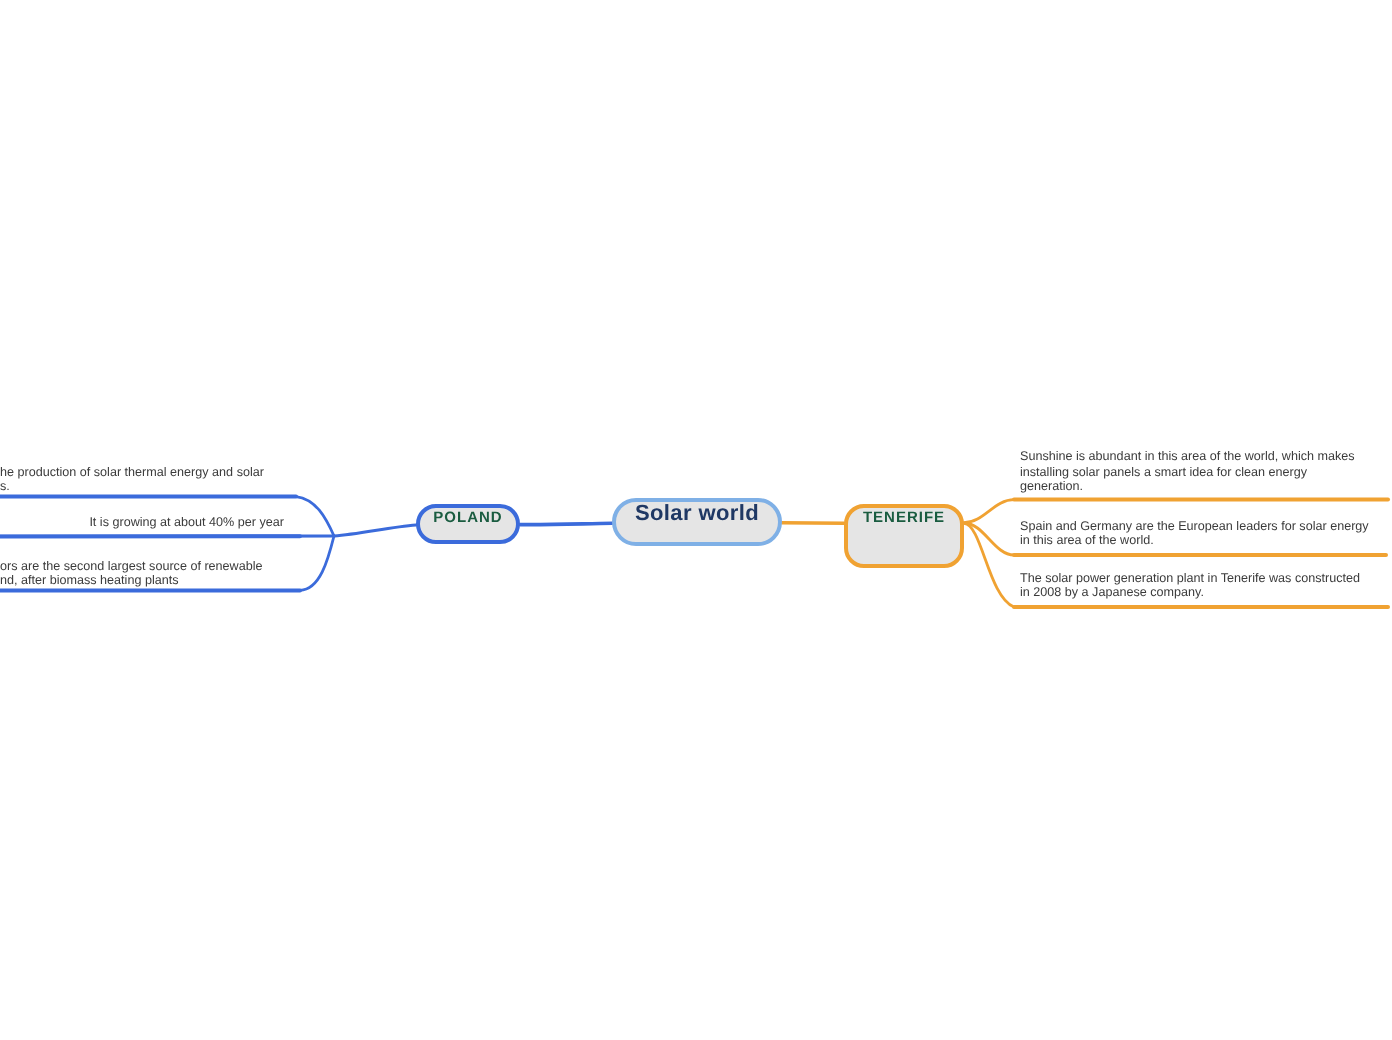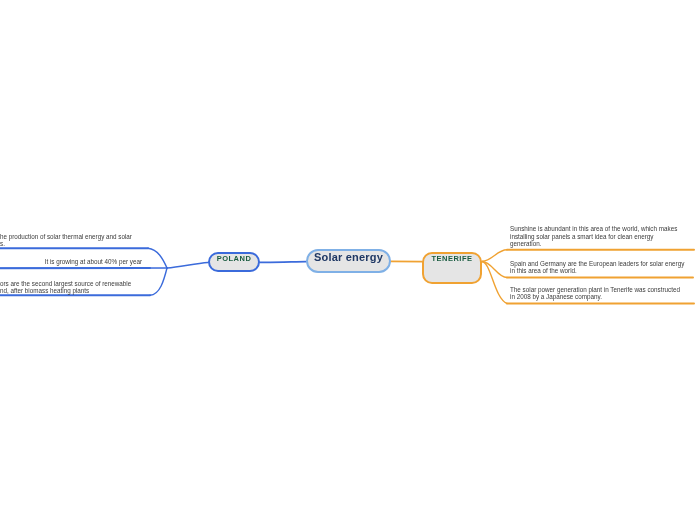--- a/index.html
+++ b/index.html
@@ -60,21 +60,21 @@
     <path d="M391 261.4 L422 261.6" fill="none" stroke-width="1.8" stroke-linecap="round" stroke="#F0A232"></path>
     <path d="M482 261.3 C492 261.3 497 249.8 507 249.8" fill="none" stroke-width="1.4" stroke-linecap="round" stroke="#F0A232"></path>
     <path d="M482 261.5 C492 261.5 497 277.5 507 277.5" fill="none" stroke-width="1.4" stroke-linecap="round" stroke="#F0A232"></path>
     <path d="M482 261.7 C491 262 494 298 507 303.5" fill="none" stroke-width="1.4" stroke-linecap="round" stroke="#F0A232"></path>
     <path d="M507 249.8 L694 249.8" fill="none" stroke-width="2" stroke-linecap="round" stroke="#F0A232"></path>
     <path d="M507 277.5 L693 277.5" fill="none" stroke-width="2" stroke-linecap="round" stroke="#F0A232"></path>
     <path d="M507 303.5 L694 303.5" fill="none" stroke-width="2" stroke-linecap="round" stroke="#F0A232"></path>
   </svg>
 
   <div class="pill" id="root-node">
-    <span id="root-label" style="color: rgb(31, 56, 100);">Solar energy</span>
+    <span id="root-label" style="color: rgb(31, 56, 100);">Solar world</span>
   </div>
 
   <div class="pill" id="poland-node">
     <span class="branch-label" style="color: rgb(26, 92, 64);">POLAND</span>
   </div>
   <div class="pill" id="tenerife-node">
     <span class="branch-label" style="color: rgb(26, 92, 64);">TENERIFE</span>
   </div>
 
   <div class="t" id="l-node-1">

